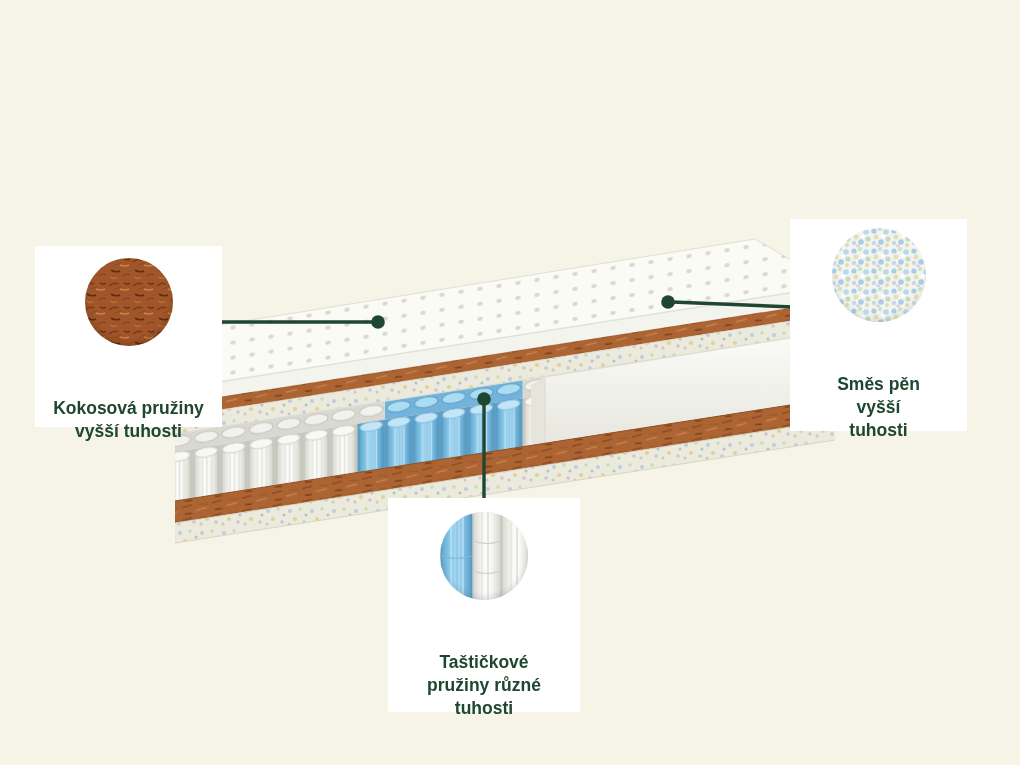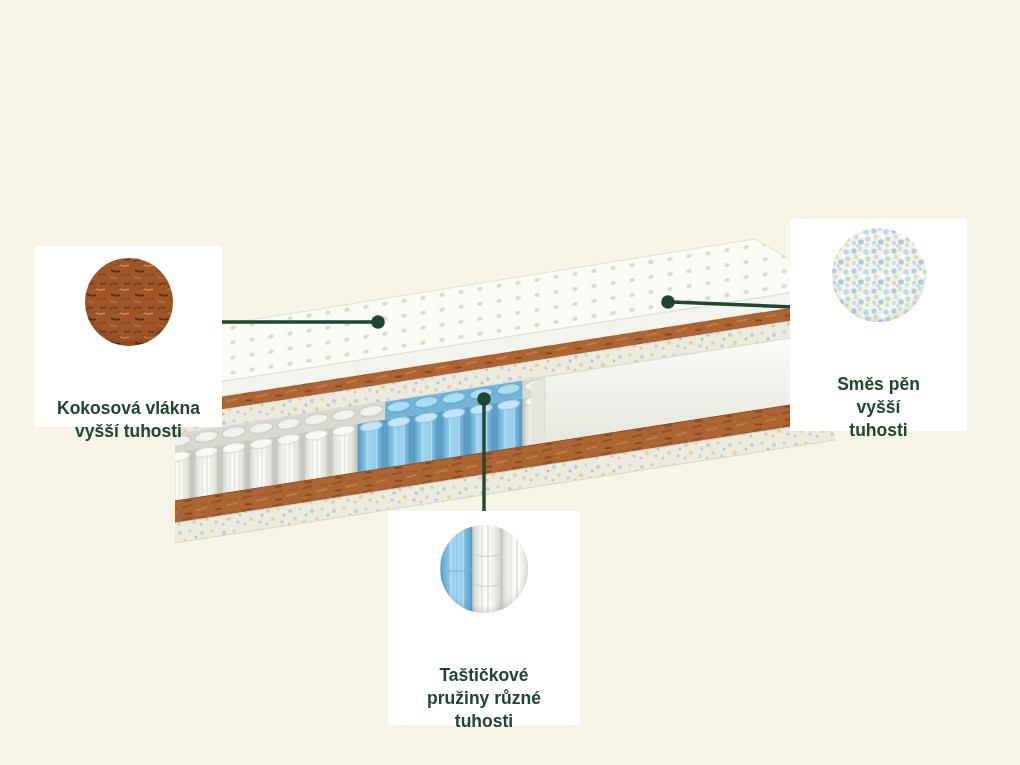--- a/index.html
+++ b/index.html
@@ -27,21 +27,21 @@
     position: absolute;
     background: #ffffff;
     display: flex;
     flex-direction: column;
     align-items: center;
     box-sizing: border-box;
     gap: 39px;
   }
   .card-left   { left: 35px;  top: 246px; width: 187px; height: 181px; padding-top: 11px; }
   .card-right  { left: 790px; top: 219px; width: 177px; height: 212px; padding-top: 8px; }
-  .card-bottom { left: 388px; top: 511px; width: 192px; height: 214px; padding-top: 13px; }
+  .card-bottom { left: 388px; top: 498px; width: 192px; height: 214px; padding-top: 13px; }
   .circ {
     border-radius: 50%;
     overflow: hidden;
     line-height: 0;
     flex: 0 0 auto;
   }
   .card-label {
     margin-top: 11px;
     text-align: center;
     font-weight: 700;
@@ -196,21 +196,21 @@
           </pattern>
           <radialGradient id="cocoShade" cx="0.5" cy="0.45" r="0.62">
             <stop offset="0.72" stop-color="#3c1905" stop-opacity="0"></stop>
             <stop offset="1" stop-color="#3c1905" stop-opacity="0.38"></stop>
           </radialGradient>
         </defs>
         <circle cx="45" cy="45" r="44" fill="url(#cocoTex)"></circle>
         <circle cx="45" cy="45" r="44" fill="url(#cocoShade)"></circle>
       </svg>
     </div>
-    <div class="card-label">Kokosová vlákna vyšší tuhosti</div>
+    <div class="card-label">Kokosová pružiny vyšší tuhosti</div>
   </div>
 
   <div class="card card-right">
     <div class="circ">
       <svg width="96" height="96" viewBox="0 0 96 96">
         <defs>
           <pattern id="foamTex" width="20" height="20" patternUnits="userSpaceOnUse">
             <rect width="20" height="20" fill="#f2f4ef"></rect>
             <circle cx="3" cy="4" r="2.6" fill="#a9cde8"></circle>
             <circle cx="9" cy="2" r="2.2" fill="#cfe2c2"></circle>

